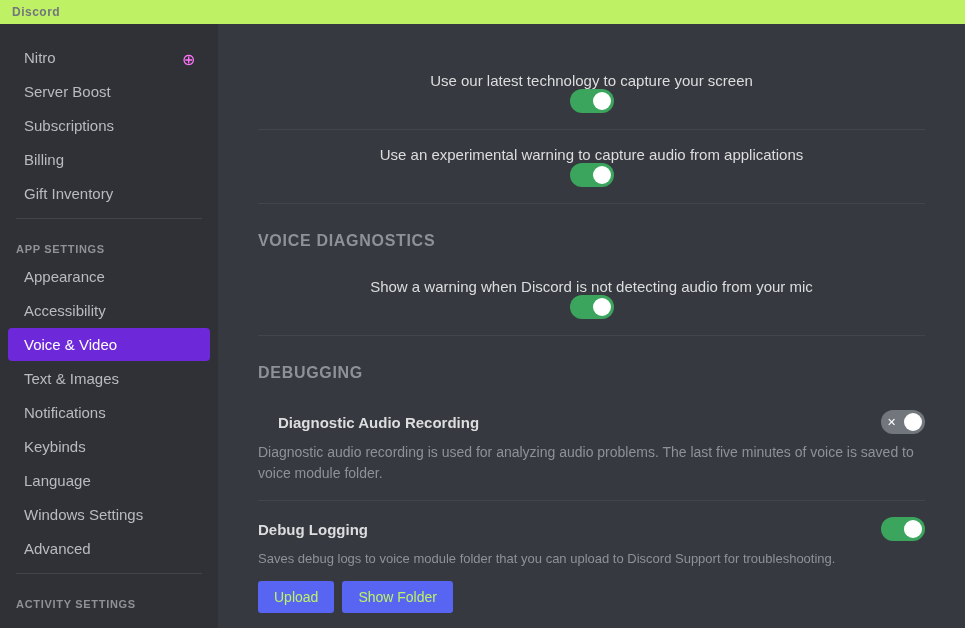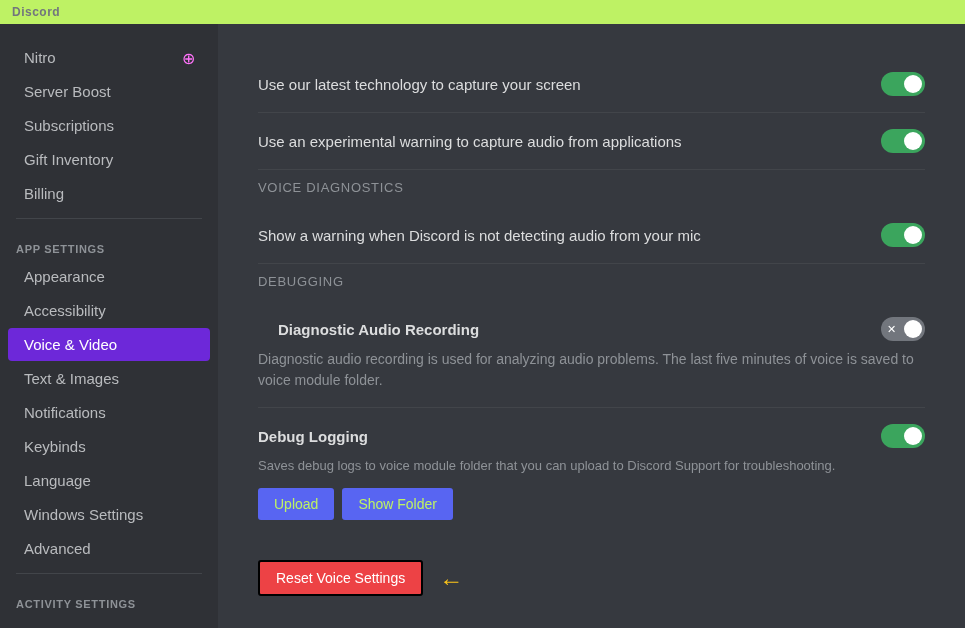--- a/index.html
+++ b/index.html
@@ -32,20 +32,21 @@
     
     .sidebar {
       width: 218px;
       background: #2f3136;
       overflow-y: auto;
       flex-shrink: 0;
       padding: 16px 0;
     }
     .sidebar-item {
       display: flex;
+      align-items: center;
       padding: 8px 16px;
       font-size: 15px;
       color: #b9bbbe;
       cursor: pointer;
       border-radius: 4px;
       margin: 1px 8px;
       position: relative;
     }
     .sidebar-item.active {
       background: #6d28d9;
@@ -78,20 +79,21 @@
       overflow-y: auto;
       padding: 32px 40px 32px 40px;
     }
 
     .setting-row {
       display: flex;
       align-items: center;
       justify-content: space-between;
       padding: 16px 0;
       border-bottom: 1px solid #42454a;
+      flex-direction: column;
     }
     .setting-row:last-child {
       border-bottom: none;
     }
     .setting-label {
       font-size: 15px;
       color: #dcddde;
       flex: 1;
     }
 
@@ -122,26 +124,26 @@
       position: absolute;
       right: 6px;
       top: 50%;
       transform: translateY(-50%);
       color: #fff;
       font-size: 12px;
     }
 
     
     .section-header {
-      font-size: 13px;
-      font-weight: 400;
+      font-size: 16px;
+      font-weight: 700;
       color: #8e9297;
       letter-spacing: 0.7px;
       text-transform: uppercase;
-      margin-top: 10px;
+      margin-top: 28px;
       margin-bottom: 12px;
     }
 
     
     .diagnostic-section {
       padding: 16px 0;
       border-bottom: 1px solid #42454a;
     }
     .diagnostic-header {
       display: flex;
@@ -263,24 +265,24 @@
       <span>Nitro</span>
       <span class="nitro-icon" style="color:#ff73fa; font-size:16px;">⊕</span>
     </div>
     <div class="sidebar-item">
       <span>Server Boost</span>
     </div>
     <div class="sidebar-item">
       <span>Subscriptions</span>
     </div>
     <div class="sidebar-item">
+      <span>Billing</span>
+    </div>
+    <div class="sidebar-item">
       <span>Gift Inventory</span>
-    </div>
-    <div class="sidebar-item">
-      <span>Billing</span>
     </div>
 
     <div class="sidebar-divider"></div>
 
     <div class="sidebar-section-label">APP SETTINGS</div>
 
     <div class="sidebar-item">
       <span>Appearance</span>
     </div>
     <div class="sidebar-item">

